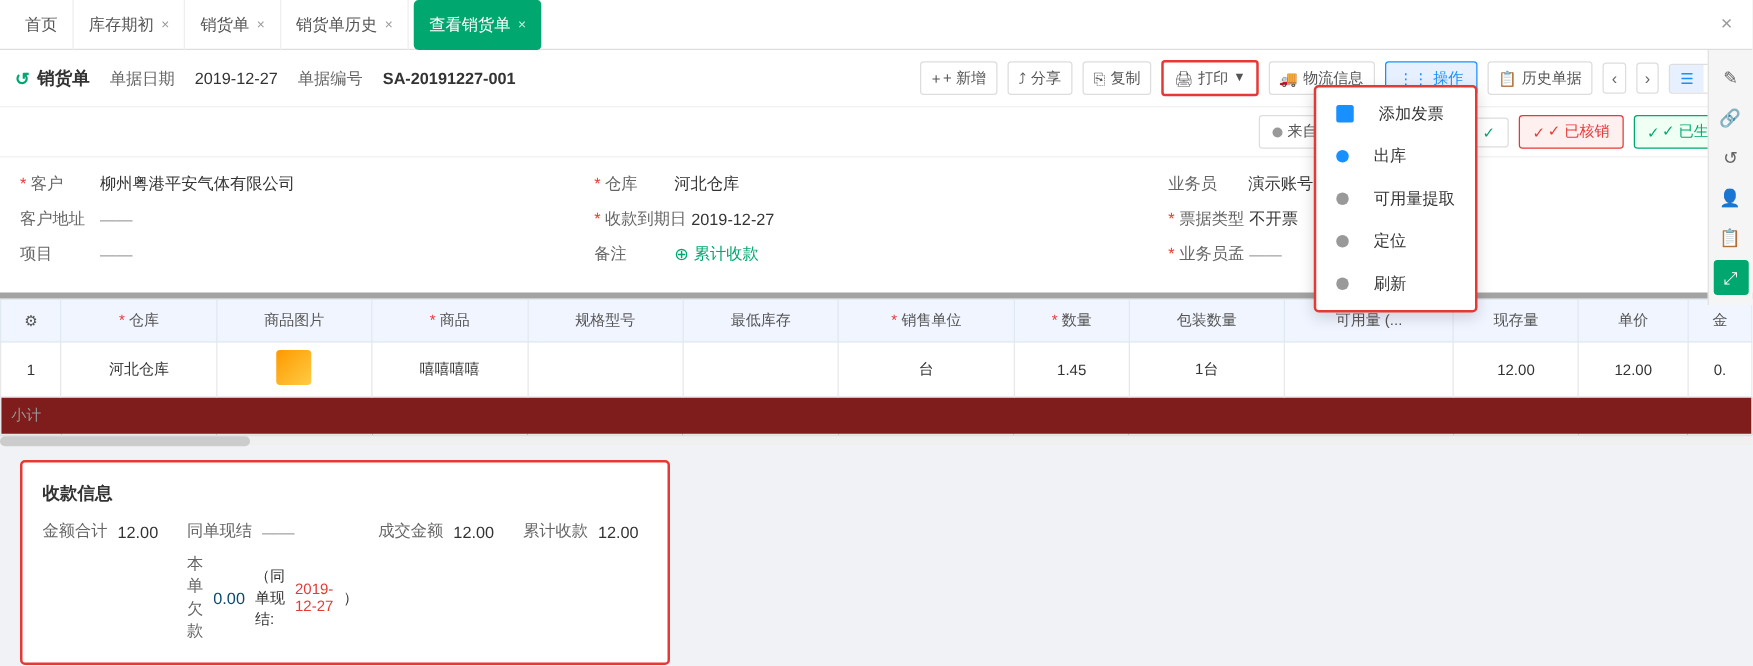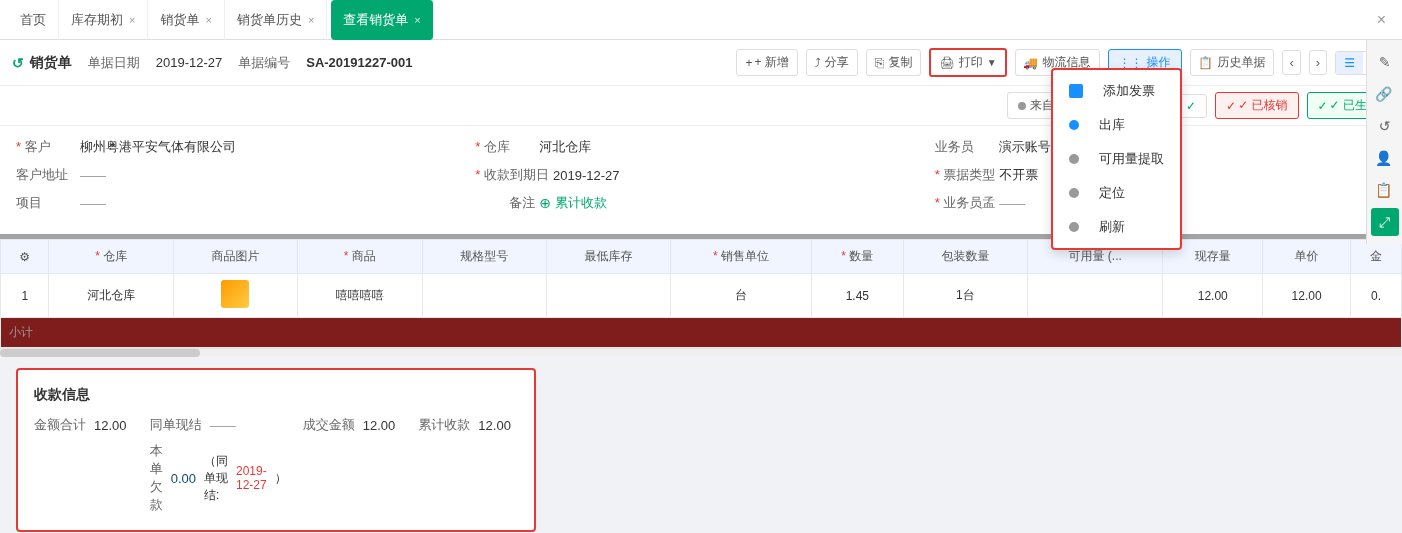--- a/index.html
+++ b/index.html
@@ -259,21 +259,21 @@
     <div class="form-field" style="flex:2;">
       <span class="field-label required">票据类型</span>
       <span class="field-value">不开票</span>
     </div>
   </div>
   <div class="form-row">
     <div class="form-field" style="flex:2;">
       <span class="field-label">项目</span>
       <span class="field-value dash">——</span>
     </div>
-    <div class="form-field" style="flex:2; align-items:center;text-align:right;">
+    <div class="form-field" style="flex:2; align-items:center;">
       <span class="field-label">备注</span>
       <div class="add-note">
         <span class="add-note-icon">⊕</span>
         <span>累计收款</span>
       </div>
     </div>
     <div class="form-field" style="flex:2;">
       <span class="field-label required">业务员孟</span>
       <span class="field-value dash">——</span>
     </div>

